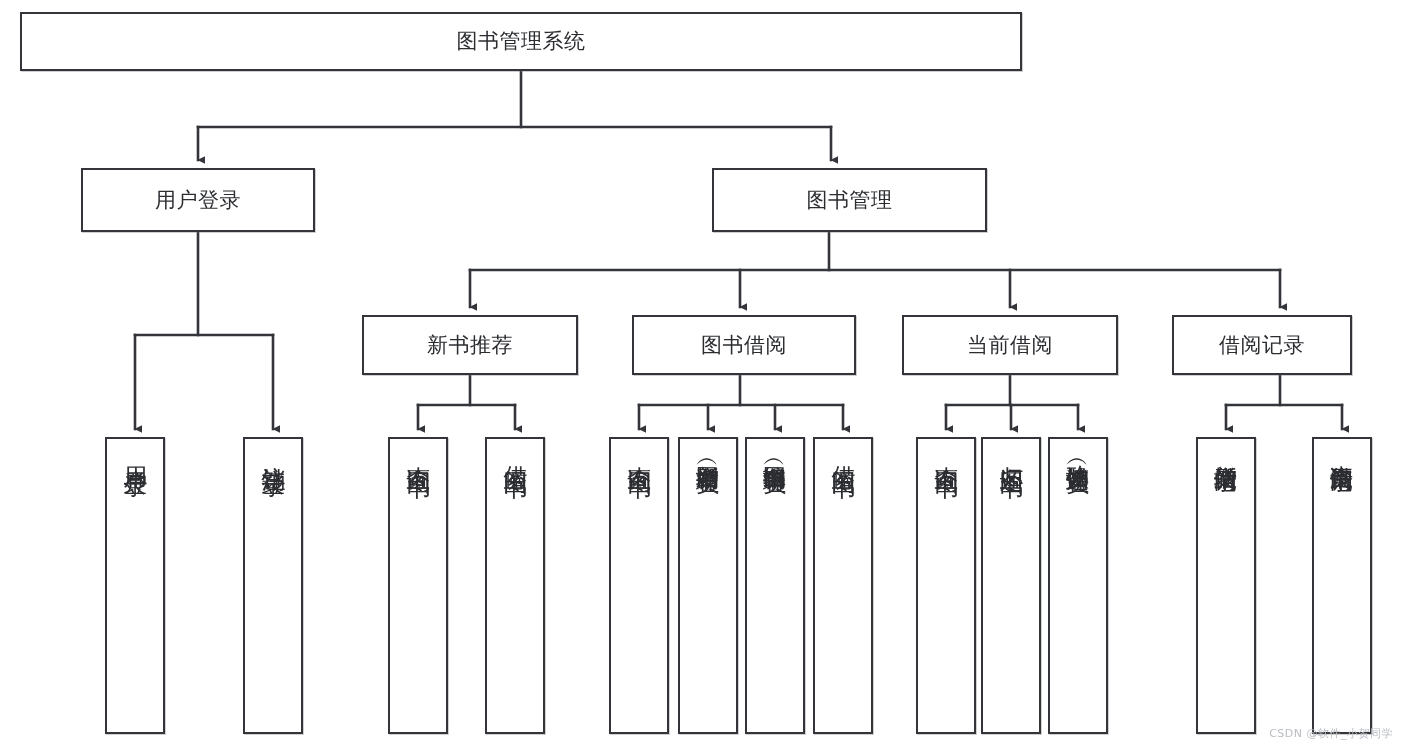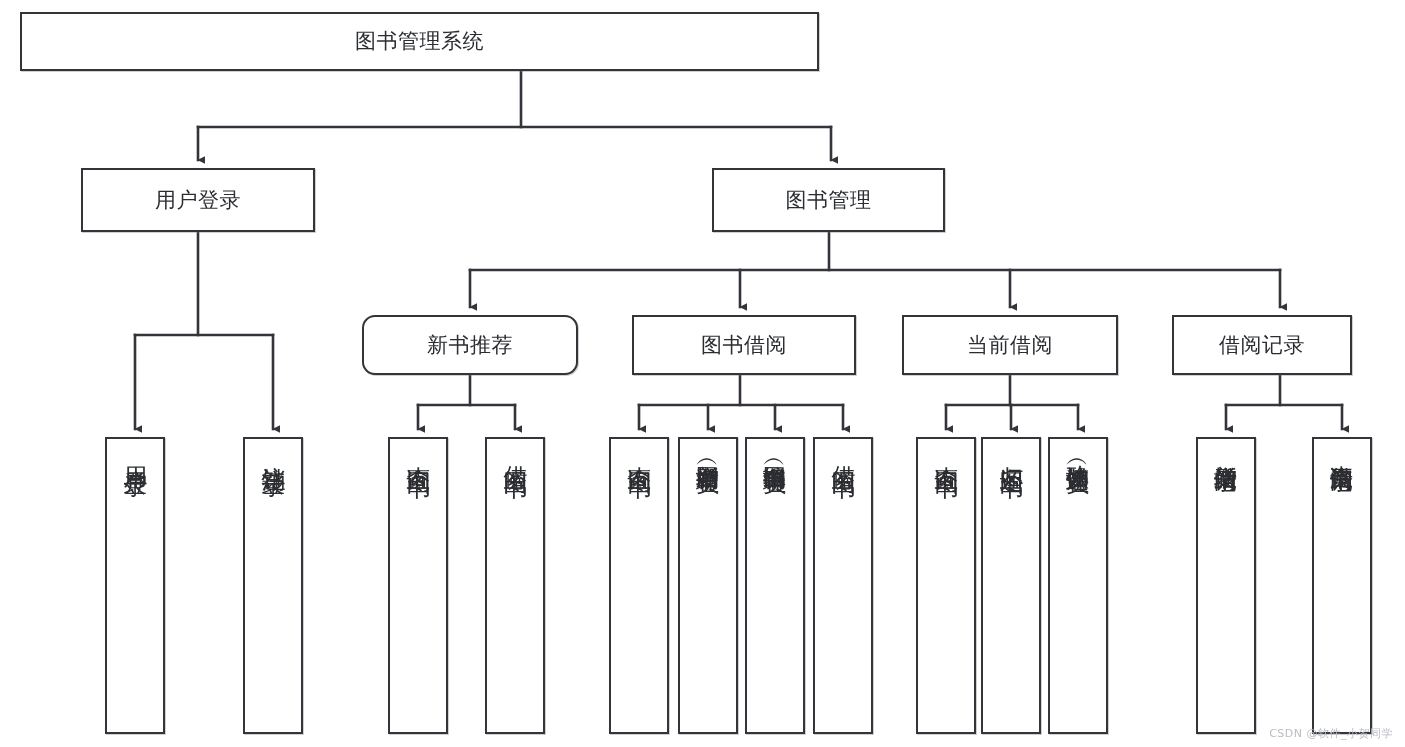--- a/index.html
+++ b/index.html
@@ -43,28 +43,28 @@
     line-height: 1.18;
   }
   .node.horizontal .label {
     font-size: 21px;
     letter-spacing: 0.5px;
   }
   
   #node-root {
     left: 20px;
     top: 12px;
-    width: 799px;
+    width: 1002px;
     height: 59px;
   }
   
   #node-user-login { left: 81px;  top: 168px; width: 234px; height: 64px; }
-  #node-book-mgmt  { left: 712px; top: 168px; width: 233px; height: 64px; }
-  
-  #node-new-book-rec { left: 362px;  top: 315px; width: 216px; height: 60px; border-radius: 13px; }
+  #node-book-mgmt  { left: 712px; top: 168px; width: 275px; height: 64px; }
+  
+  #node-new-book-rec { left: 362px;  top: 315px; width: 216px; height: 60px; }
   #node-book-borrow  { left: 632px;  top: 315px; width: 224px; height: 60px; }
   #node-cur-borrow   { left: 902px;  top: 315px; width: 216px; height: 60px; }
   #node-borrow-rec   { left: 1172px; top: 315px; width: 180px; height: 60px; }
 
   
   .node.vertical {
     top: 437px;
     height: 297px;
     width: 60px;
     align-items: flex-start;

